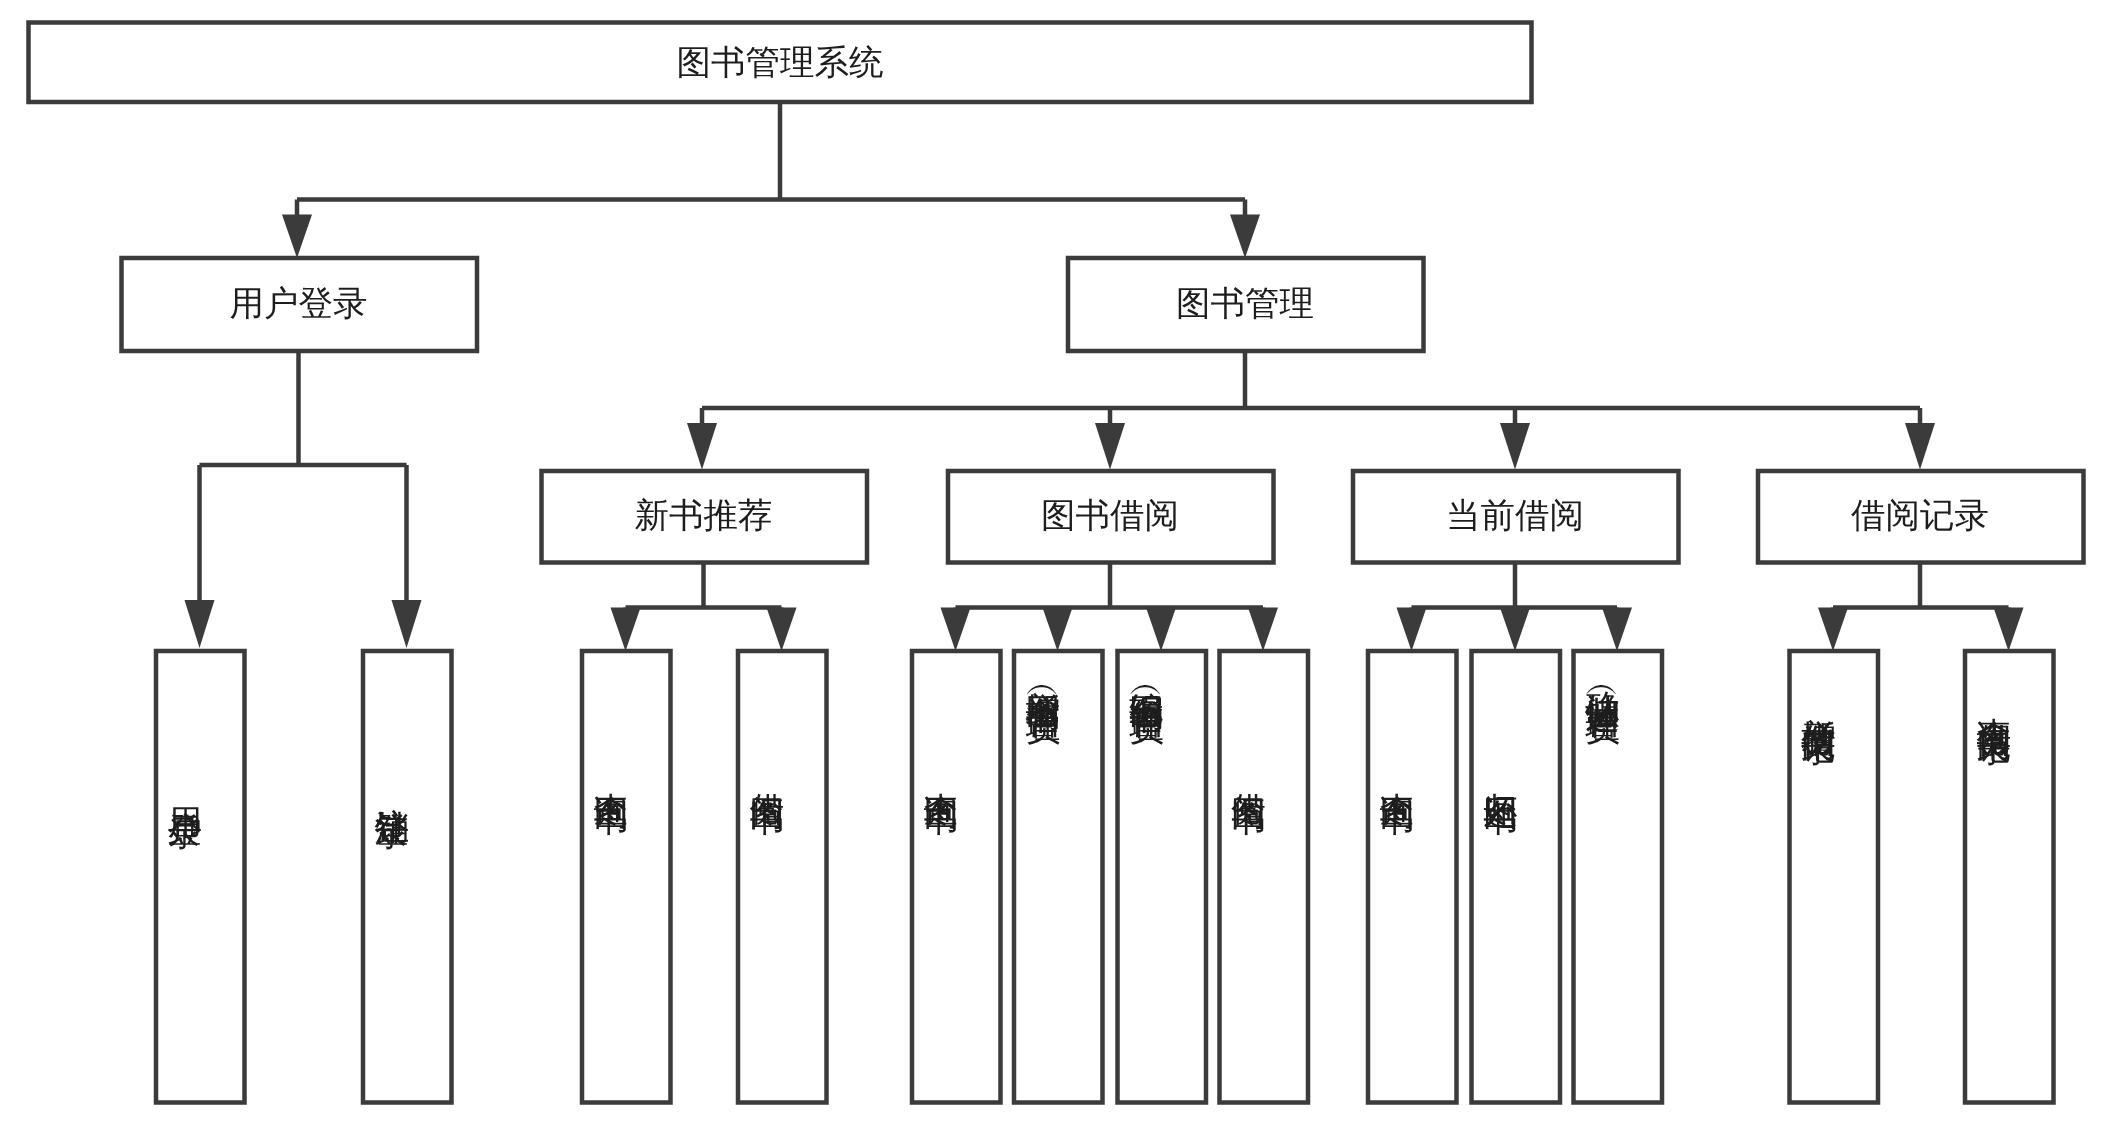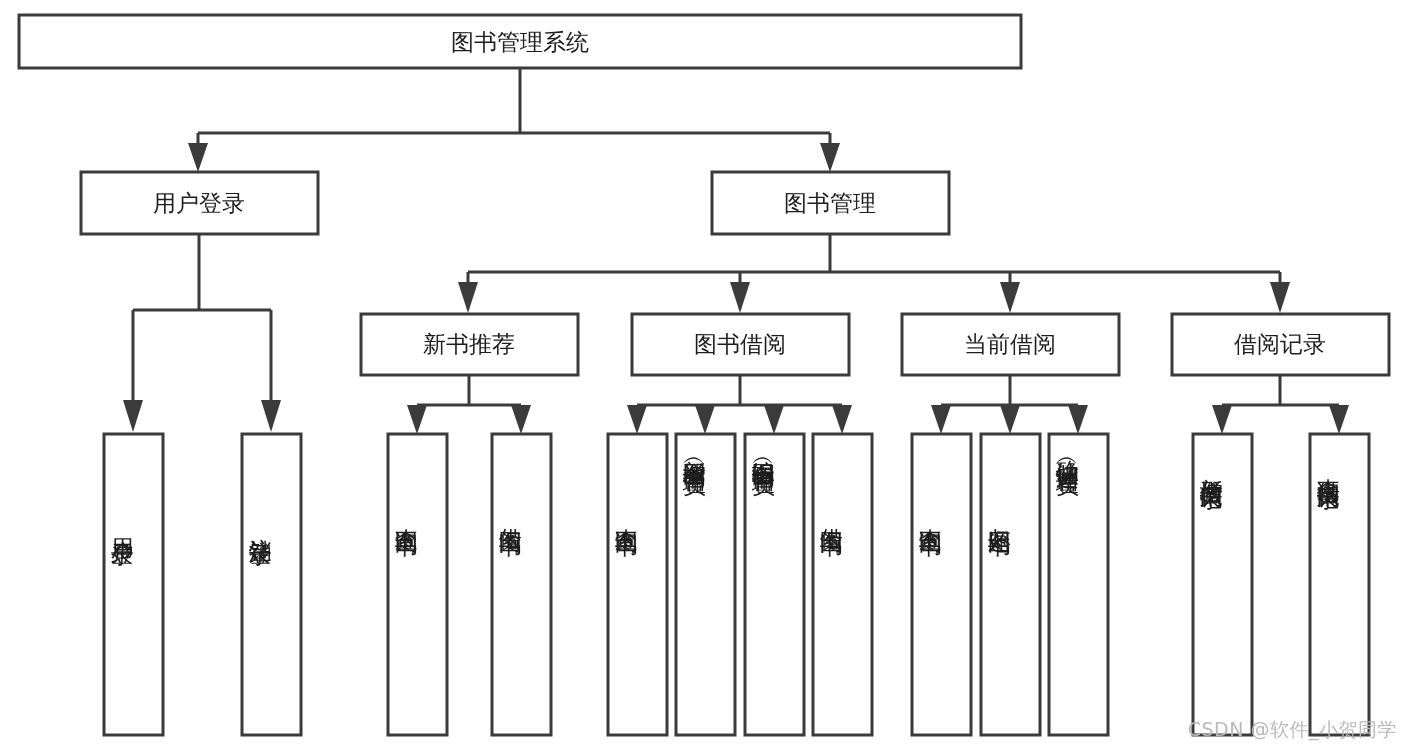--- a/index.html
+++ b/index.html
@@ -201,15 +201,14 @@
   <div class="node-label-v" style="left:918px; top:510px; height:215px;">查询图书</div>
 
   <div class="node-label-v" style="left:987px; top:510px; height:215px;">归还图书</div>
 
   <div class="node-label-v" style="left:1055px; top:442px; height:290px;">确认归还（管理员）</div>
 
   <div class="node-label-v" style="left:1199px; top:460px; height:260px;">新增借阅记录</div>
 
   <div class="node-label-v" style="left:1316px; top:460px; height:260px;">查询借阅记录</div>
 
-  <div class="watermark">CSDN @软件_小贺同学</div>
 
 </div>
 
 </body></html>

